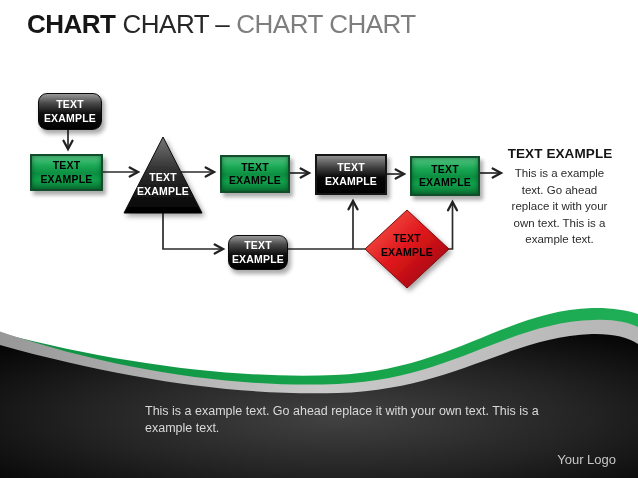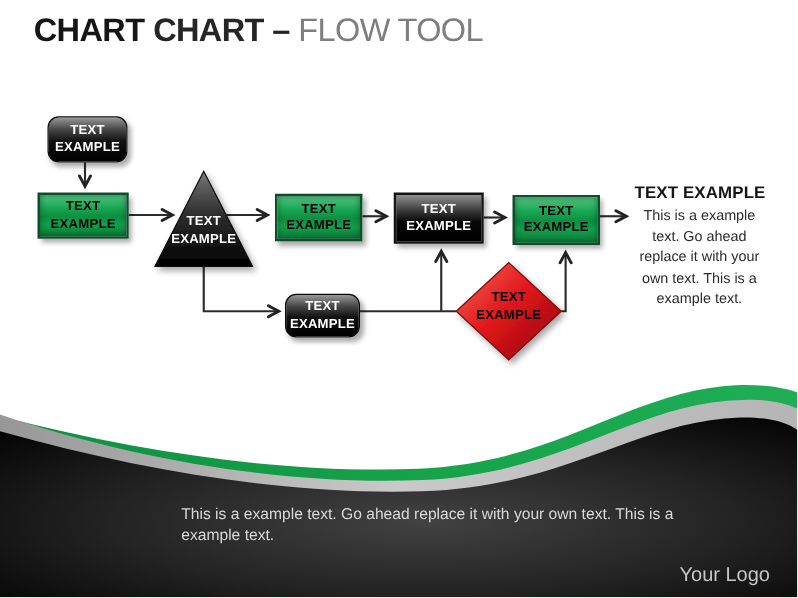--- a/index.html
+++ b/index.html
@@ -3,21 +3,21 @@
 <meta charset="utf-8">
 <style>
   html,body { margin:0; padding:0; background:#fff; }
   #slide {
     position:relative; width:638px; height:478px; overflow:hidden;
     background:#ffffff; font-family:"Liberation Sans", sans-serif;
   }
   
   #title { position:absolute; left:27px; top:9px; font-size:26px; letter-spacing:-0.5px; white-space:nowrap; }
   #title .t-bold  { font-weight:800; color:#161616; margin-right:7px; }
-  #title .t-dark  { font-weight:700; color:#262626; margin-right:7px;margin-top:12px; }
+  #title .t-dark  { font-weight:400; color:#262626; margin-right:7px;margin-top:12px; }
   #title .t-light { font-weight:400; color:#7e7e7e; }
   
   .box {
     position:absolute; display:flex; align-items:center; justify-content:center;
     text-align:center; font-weight:bold; font-size:10.5px; line-height:13.5px;
     letter-spacing:0.2px; box-sizing:border-box;
     box-shadow:2.5px 3.5px 4px rgba(0,0,0,0.33);
   }
   .box-green {
     color:#000;
@@ -57,30 +57,30 @@
     font-size:11.5px; line-height:16.5px; color:#2b2b2b;
   }
   
   #chart-svg, #swoosh-svg { position:absolute; left:0; top:0; }
   
   #footer-note {
     position:absolute; left:145px; top:403px; width:424px;
     font-size:12.5px; line-height:17px; color:#d9d9d9;
   }
   #footer-logo {
-    position:absolute; right:22px; top:452px; font-size:16px; color:#c6c6c6;
+    position:absolute; right:22px; top:452px; font-size:13px; color:#c6c6c6;
   }
 </style>
 </head>
 <body>
 
 <div id="slide">
 
   <div id="title">
-    <span class="t-bold">CHART</span><span class="t-dark">CHART –</span><span class="t-light">FLOW TOOL</span>
+    <span class="t-bold">CHART</span><span class="t-dark">CHART –</span><span class="t-light">CHART CHART</span>
   </div>
 
   <svg id="swoosh-svg" width="638" height="478" viewBox="0 0 638 478">
     <defs>
       <linearGradient id="grayBand" x1="0" y1="0" x2="1" y2="0">
         <stop offset="0" stop-color="#979797"></stop>
         <stop offset="0.5" stop-color="#c9c9c9"></stop>
         <stop offset="1" stop-color="#b5b5b5"></stop>
       </linearGradient>
       <linearGradient id="greenBand" x1="0" y1="0" x2="1" y2="0">

